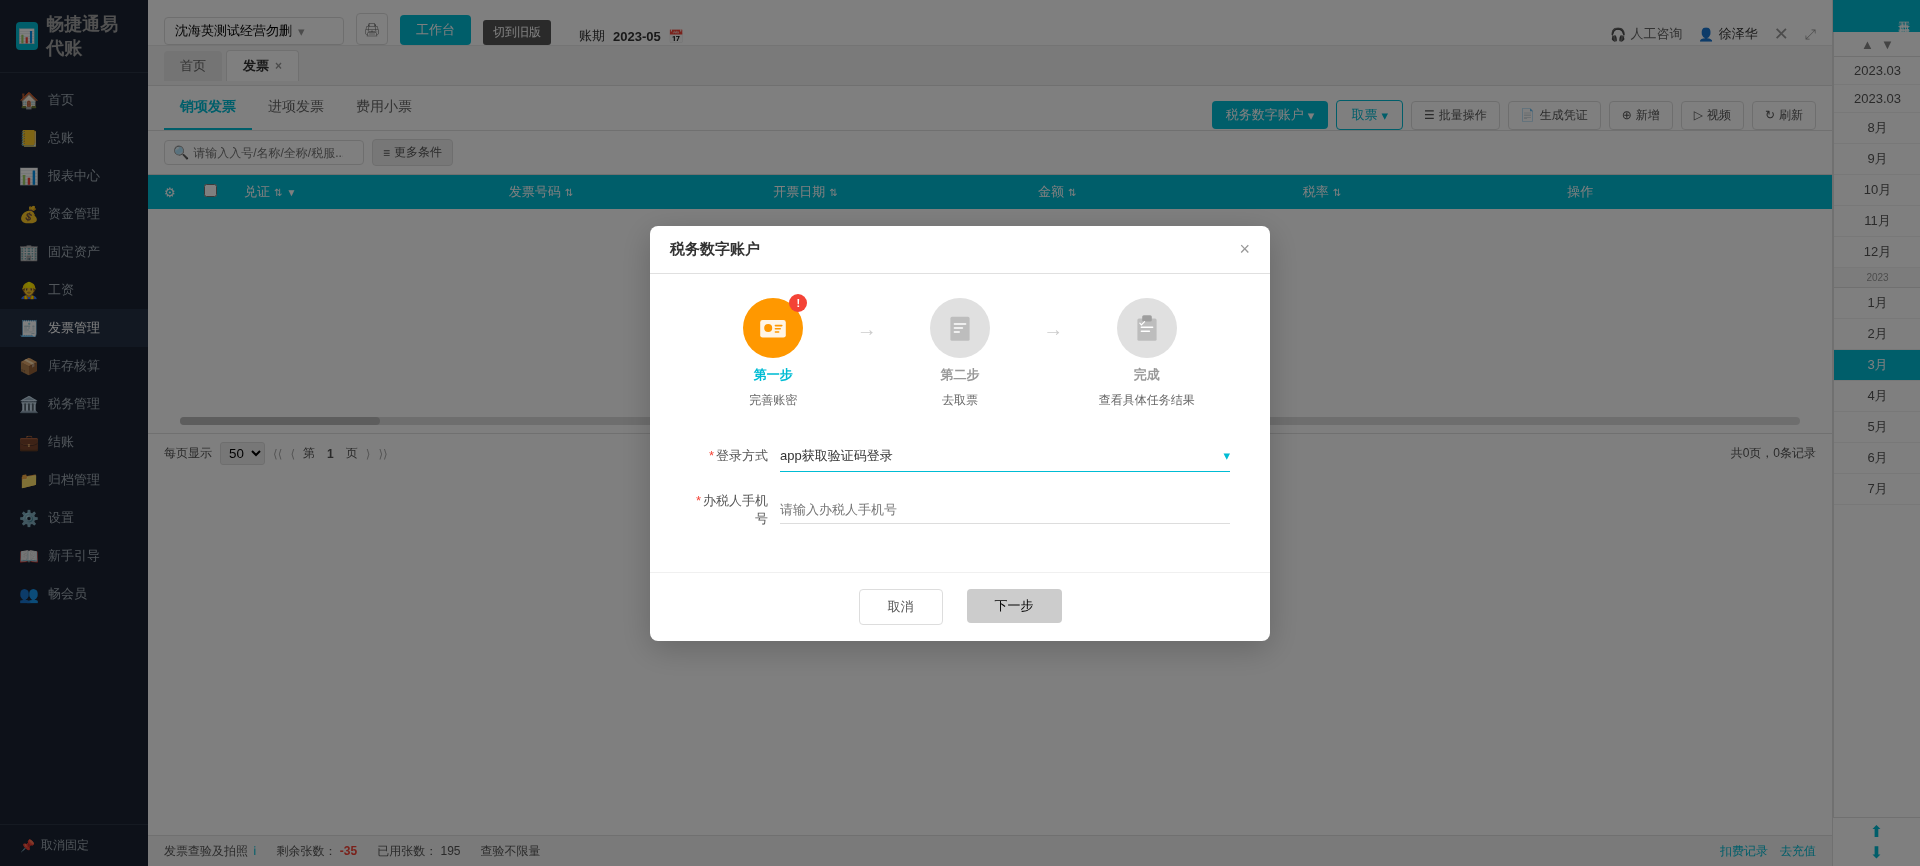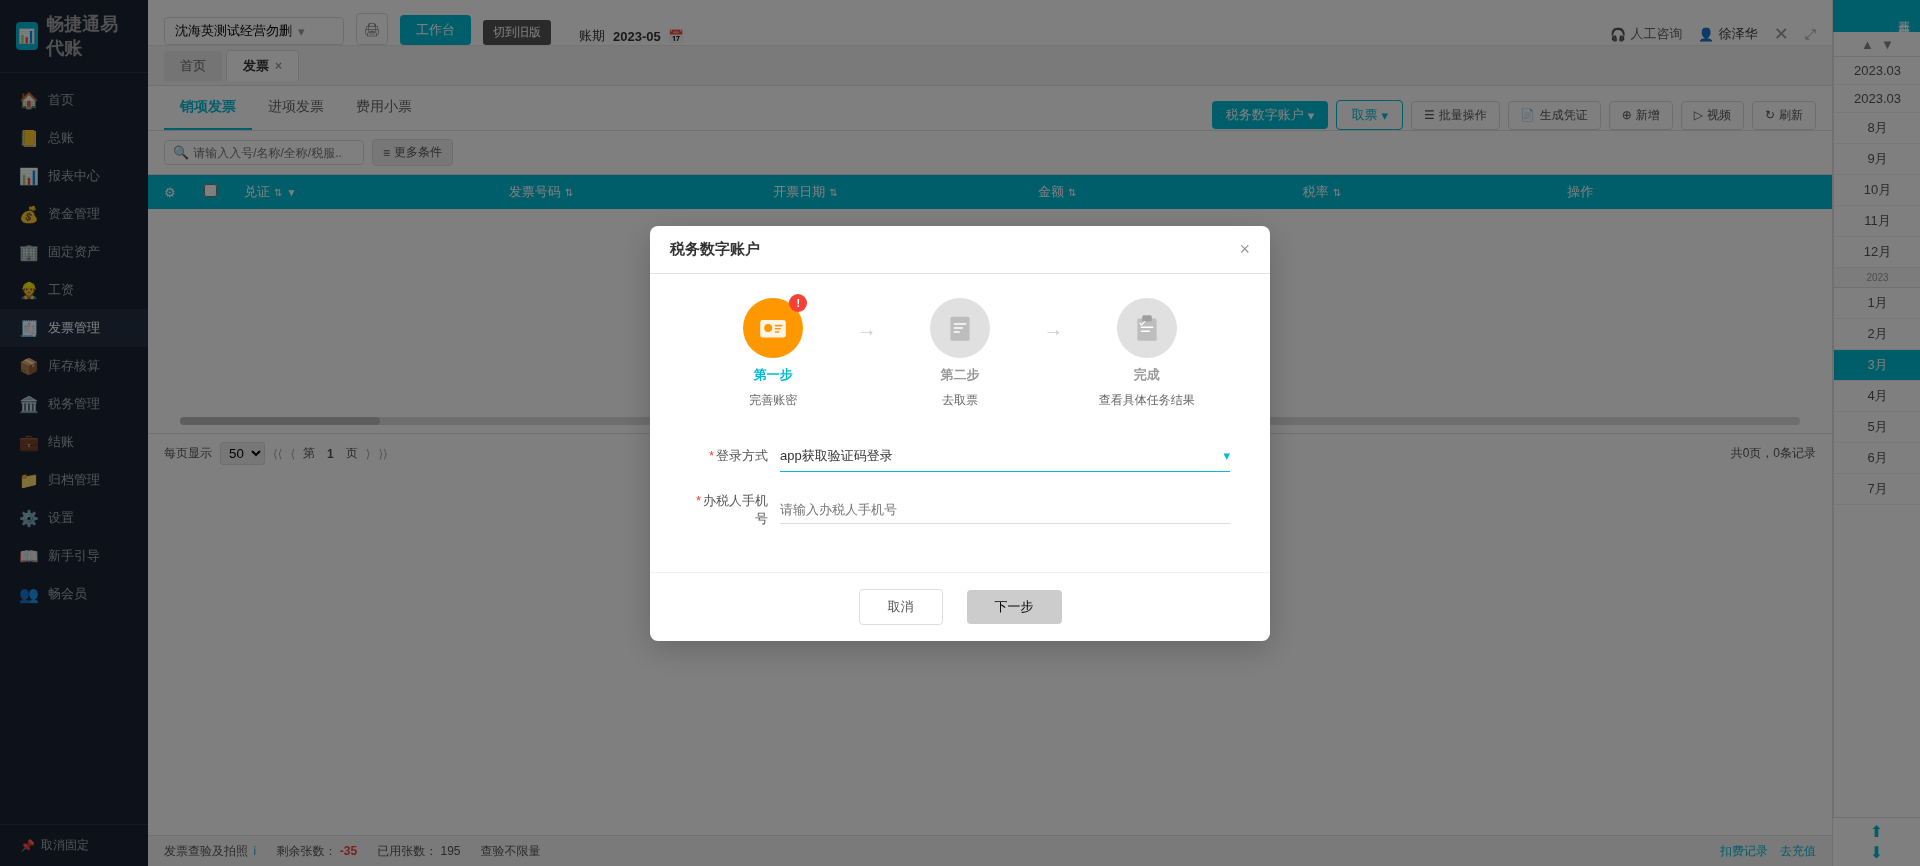--- a/index.html
+++ b/index.html
@@ -103,21 +103,21 @@
     .form-label.required::before { content: '*'; color: #f44336; margin-right: 2px; }
     .form-control { flex: 1; }
     .form-select { width: 100%; border: none; border-bottom: 1px solid #00bcd4; padding: 6px 0; font-size: 13px; color: #333; display: flex; align-items: center; justify-content: space-between; cursor: pointer; background: transparent; }
     .form-input { width: 100%; border: none; border-bottom: 1px solid #ddd; padding: 6px 0; font-size: 13px; color: #333; outline: none; background: transparent; display: flex; align-items: center; justify-content: space-between; }
     .form-input input { border: none; outline: none; font-size: 13px; color: #333; width: 100%; background: transparent; }
     .password-dot { color: #333; font-size: 18px; }
     .eye-icon { color: #999; cursor: pointer; }
     .placeholder-text { color: #bbb; font-size: 13px; }
 
     
-    .modal-footer { display: flex; align-items: center; justify-content: center; padding: 16px 20px; gap: 24px; border-top: 1px solid #f0f0f0; }
+    .modal-footer { display: flex; align-items: flex-start; justify-content: center; padding: 16px 20px; gap: 24px; border-top: 1px solid #f0f0f0; }
     .btn-cancel { padding: 8px 28px; border: 1px solid #ddd; border-radius: 4px; background: #fff; color: #555; cursor: pointer; font-size: 13px; }
     .btn-next { padding: 8px 28px; border: none; border-radius: 4px; background: #ccc; color: #000000; cursor: not-allowed; font-size: 13px; }
 
     
     .scroll-overlay { height: 8px; background: #ddd; border-radius: 4px; margin: 4px 16px; }
     .scroll-thumb { height: 8px; background: #bbb; border-radius: 4px; width: 200px; }
   </style>
 </head>
 <body>
 

